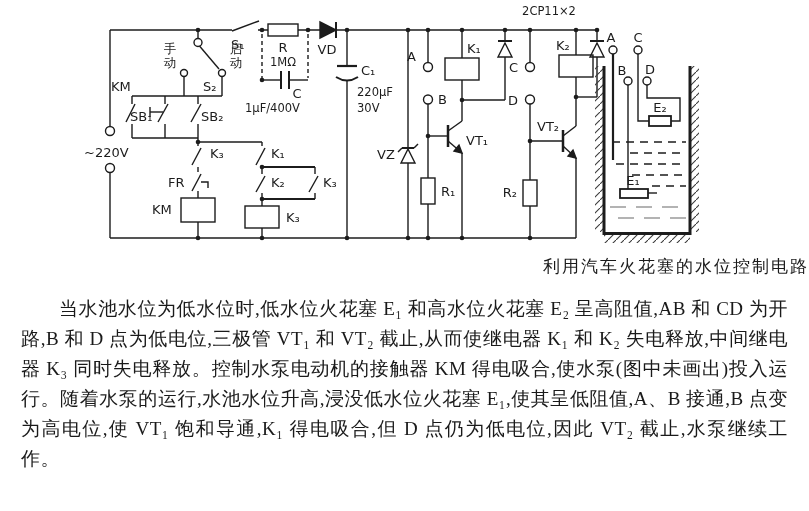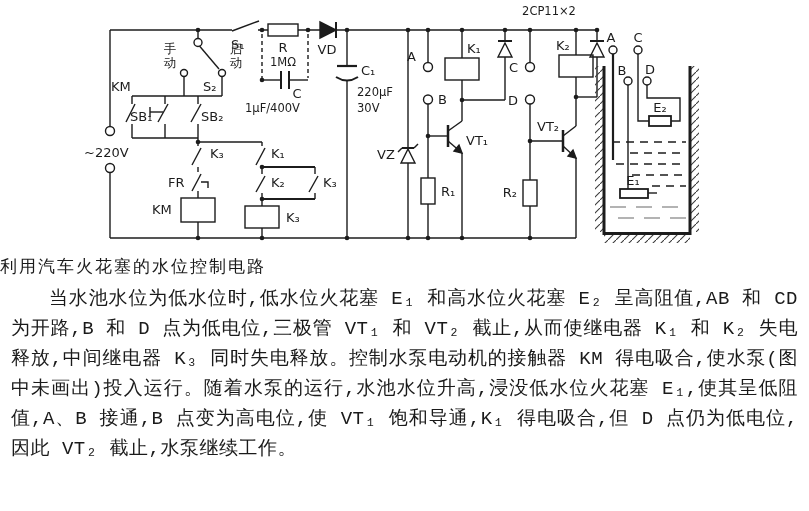--- a/index.html
+++ b/index.html
@@ -4,25 +4,25 @@
 <style>
   html,body{margin:0;padding:0;background:#ffffff;}
   body{width:809px;height:511px;overflow:hidden;color:#1a1a1a;
        font-family:"Liberation Serif","DejaVu Serif",serif;}
   .page{width:809px;height:511px;background:#fff;position:relative;}
   svg{display:block;}
   svg text{font-family:"DejaVu Sans","Liberation Sans",sans-serif;fill:#1c1c1c;}
   .lbl{font-size:13px;}
   .val{font-size:11.5px;}
   .cjk{font-size:12.5px;}
-  .caption{text-align:left;font-size:17px;line-height:22px;margin:4px 0 4px;
+  .caption{text-align:right;font-size:17px;line-height:22px;margin:4px 0 4px;
            letter-spacing:2px;}
   .article{padding:0 5px;margin-top:4px;}
-  .article p{margin:6px;font-size:19px;line-height:30px;text-align:justify;
-             text-indent:2em;letter-spacing:0.5px;font-family:Liberation Mono, monospace;}
+  .article p{margin:16px;font-size:19px;line-height:30px;text-align:justify;
+             text-indent:2em;letter-spacing:0.5px;}
 </style>
 </head>
 <body>
 
 <div class="page">
 
   <svg width="809" height="252" viewBox="0 0 809 252">
     <defs>
       <pattern id="hatch" patternUnits="userSpaceOnUse" width="8" height="8">
         <path d="M0,8 L8,0" stroke="#3a3a3a" stroke-width="1.1"></path>

